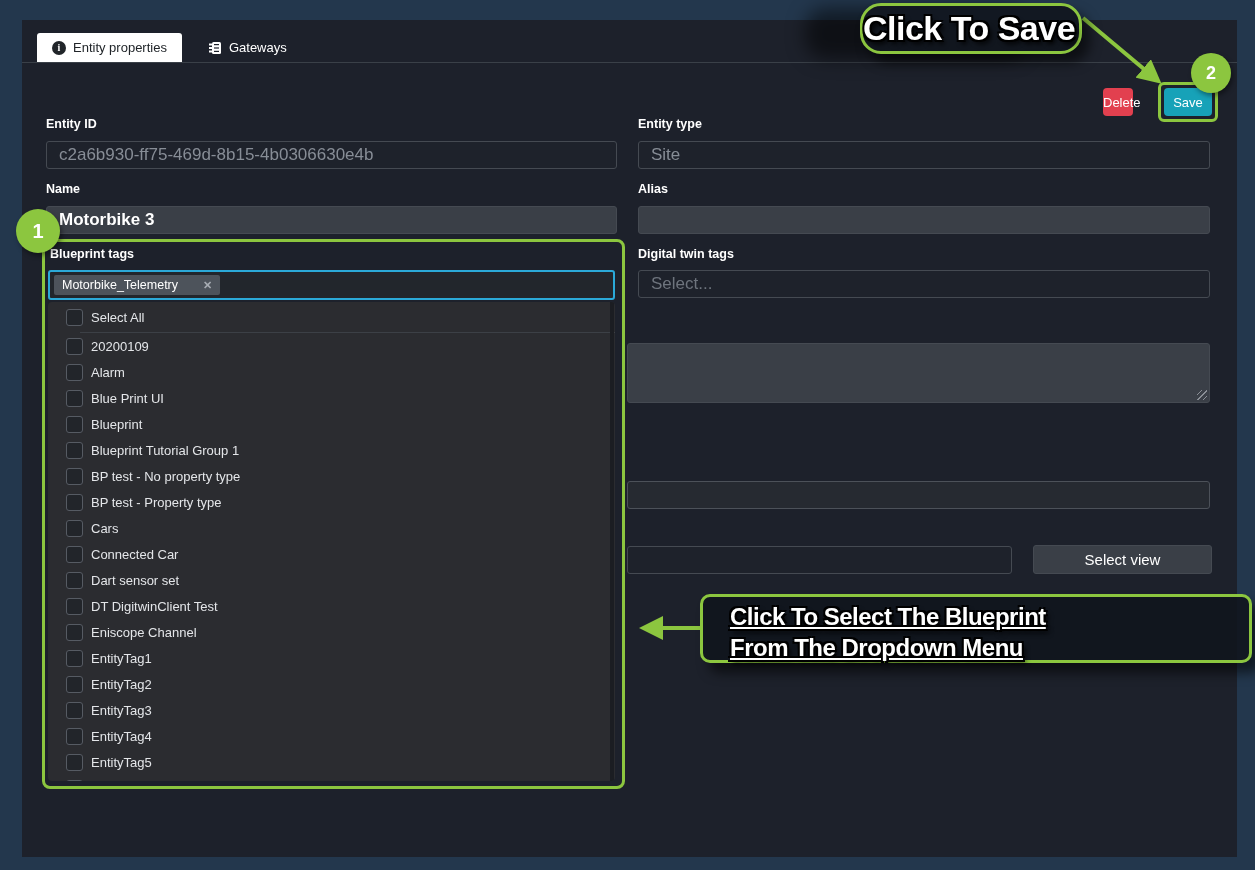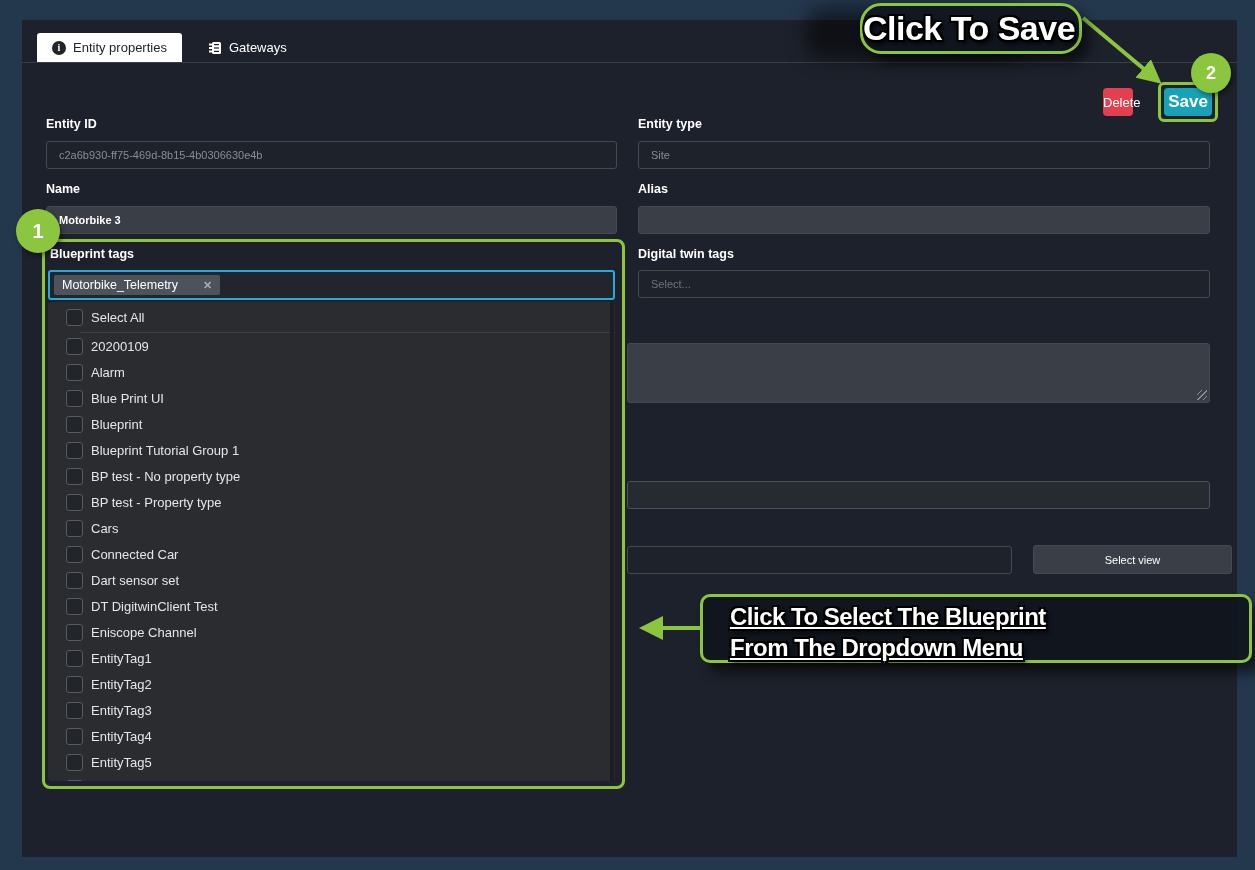--- a/index.html
+++ b/index.html
@@ -25,34 +25,34 @@
                font-size:10px; font-weight:700; display:flex; align-items:center; justify-content:center;
                font-family:"Liberation Serif", serif; }
   .chip-icon { display:inline-block; line-height:0; }
   
   .btn-delete { position:absolute; left:1081px; top:68px; width:30px; height:28px;
                 background:var(--delete-red,#E2404F); color:#fff; font-size:13px; border:none;
                 border-radius:4px; font-family:inherit; }
   .save-outline { position:absolute; left:1136px; top:62px; padding:3px;
                   border:3px solid var(--green,#8CC63F); border-radius:6px; }
   .btn-save { width:48px; height:28px; background:var(--save-teal,#17A2B8); color:#fff;
-              font-size:17px; border:none; border-radius:4px; font-family:inherit;font-weight:bold; }
+              font-size:13px; border:none; border-radius:4px; font-family:inherit; }
   
   .lbl { position:absolute; font-size:12.5px; font-weight:700; color:#fff; }
-  .fld { position:absolute; height:28px; border-radius:3px; font-size:11px; font-family:inherit;
+  .fld { position:absolute; height:28px; border-radius:3px; font-size:17px; font-family:inherit;
          padding:0 12px; outline:none; }
   .fld.dark { background:#1E222B; border:1px solid #454A52; color:#878D96; }
   .fld.lite { background:#3A3F47; border:1px solid #454A52; color:#fff; font-weight:600; }
   .fld.lite::placeholder, .fld.dark::placeholder { color:#6E747D; font-weight:400; }
   .txtarea { position:absolute; background:#3A3F47; border:1px solid #454A52; border-radius:3px; }
   .resize-grip { position:absolute; right:2px; bottom:2px; width:10px; height:10px;
     background:repeating-linear-gradient(135deg, transparent 0 3px, #8A8F96 3px 4px); }
-  .btn-selectview { position:absolute; left:1011px; top:525px; width:199px; height:29px;
+  .btn-selectview { position:absolute; left:1011px; top:525px; width:179px; height:29px;
     background:#3A3F47; border:1px solid #454A52; border-radius:3px; color:#fff;
-    font-size:11px; font-family:inherit; }
+    font-size:15px; font-family:inherit; }
   
   .green-box { position:absolute; left:20px; top:219px; width:583px; height:550px;
     border:3px solid var(--green,#8CC63F); border-radius:8px; pointer-events:none; z-index:6; }
   .tags-input { position:absolute; left:26px; top:250px; width:567px; height:30px;
     background:#22262C; border:2px solid var(--focus-blue,#2BA9D8); border-radius:3px;
     display:flex; align-items:center; padding:0 4px; z-index:5; }
   .tag-chip { display:flex; align-items:center; gap:25px; background:#4D535B; color:#fff;
     border-radius:2px; font-size:12.5px; padding:3px 8px; }
   .tag-x { color:#A7ACB3; font-size:11px; font-weight:700; cursor:pointer; }
   .dropdown { position:absolute; left:26px; top:282px; width:567px; height:479px;

